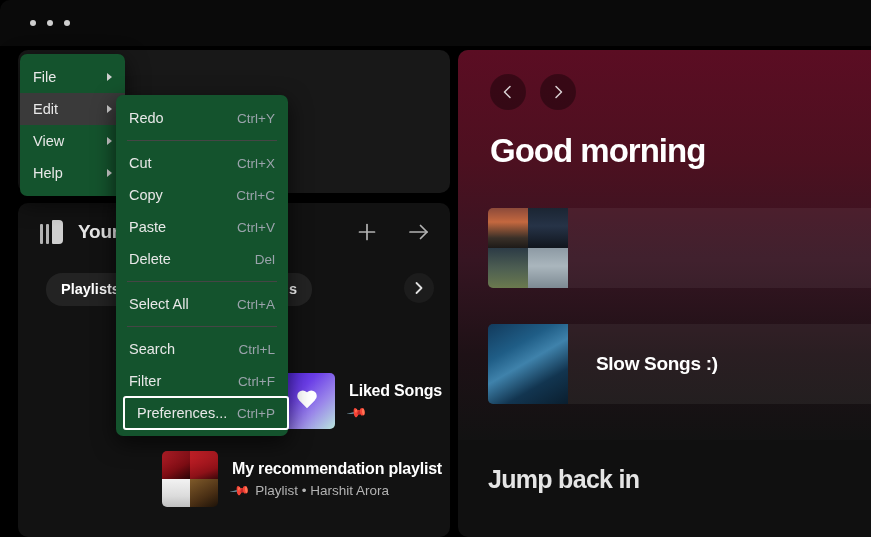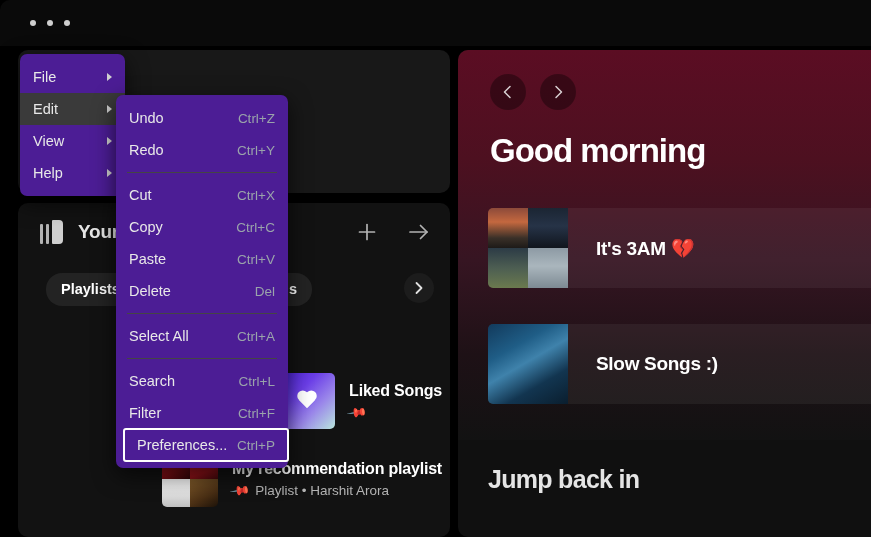--- a/index.html
+++ b/index.html
@@ -212,21 +212,21 @@
 
   .jump-back {
     position: absolute; left: 30px; top: 415px;
     font-size: 25px; font-weight: bold; color: #e5e5e5;
     letter-spacing: -.7px;
   }
 
   
   .menu {
     position: absolute;
-    background: #4c1d95;
+    background: #14532d;
     border-radius: 7px;
     box-shadow: 0 7px 22px rgba(0,0,0,.65);
     padding: 7px 0;
     z-index: 50;
   }
   .menu-root { left: 20px; top: 54px; width: 105px; }
   .menu-sub  { left: 116px; top: 95px; width: 172px; z-index: 60; }
 
   .mitem {
     height: 32px;
@@ -367,23 +367,20 @@
 
     <div class="shelf-row r1">
       <div class="shelf-art">
         <div class="grid4">
           <div style="background:linear-gradient(180deg,#8c4a3a 0%,#c4683f 35%,#3a3028 75%,#1d1a18)"></div>
           <div style="background:linear-gradient(180deg,#1b2533 0%,#263347 45%,#10151d)"></div>
           <div style="background:linear-gradient(180deg,#2c3b46 0%,#4d5e52 50%,#6b7a4e)"></div>
           <div style="background:linear-gradient(180deg,#8d9aa4 0%,#aab6bd 45%,#7d8a93)"></div>
         </div>
       </div>
-      <div class="shelf-title">
-        <span>It's 3AM</span><span class="broken-heart">💔</span>
-      </div>
     </div>
 
     <div class="shelf-row r2">
       <div class="shelf-art" style="background:linear-gradient(150deg,#123a5c 0%,#1f5d86 30%,#3f82ab 48%,#123550 72%,#0a1e2e 100%)"></div>
       <div class="shelf-title">
         <span>Slow Songs :)</span>
       </div>
     </div>
 
     <div class="jump-back">Jump back in</div>
@@ -404,24 +401,20 @@
         <span class="caret"></span>
       </div>
       <div class="mitem">
         <span class="lbl">Help</span>
         <span class="caret"></span>
       </div>
     </div>
 
   <div class="menu menu-sub" id="menu-edit">
       <div class="mitem">
-        <span class="lbl">Undo</span>
-        <span class="accel">Ctrl+Z</span>
-      </div>
-      <div class="mitem">
         <span class="lbl">Redo</span>
         <span class="accel">Ctrl+Y</span>
       </div>
       <div class="msep"></div>
       <div class="mitem">
         <span class="lbl">Cut</span>
         <span class="accel">Ctrl+X</span>
       </div>
       <div class="mitem">
         <span class="lbl">Copy</span>

